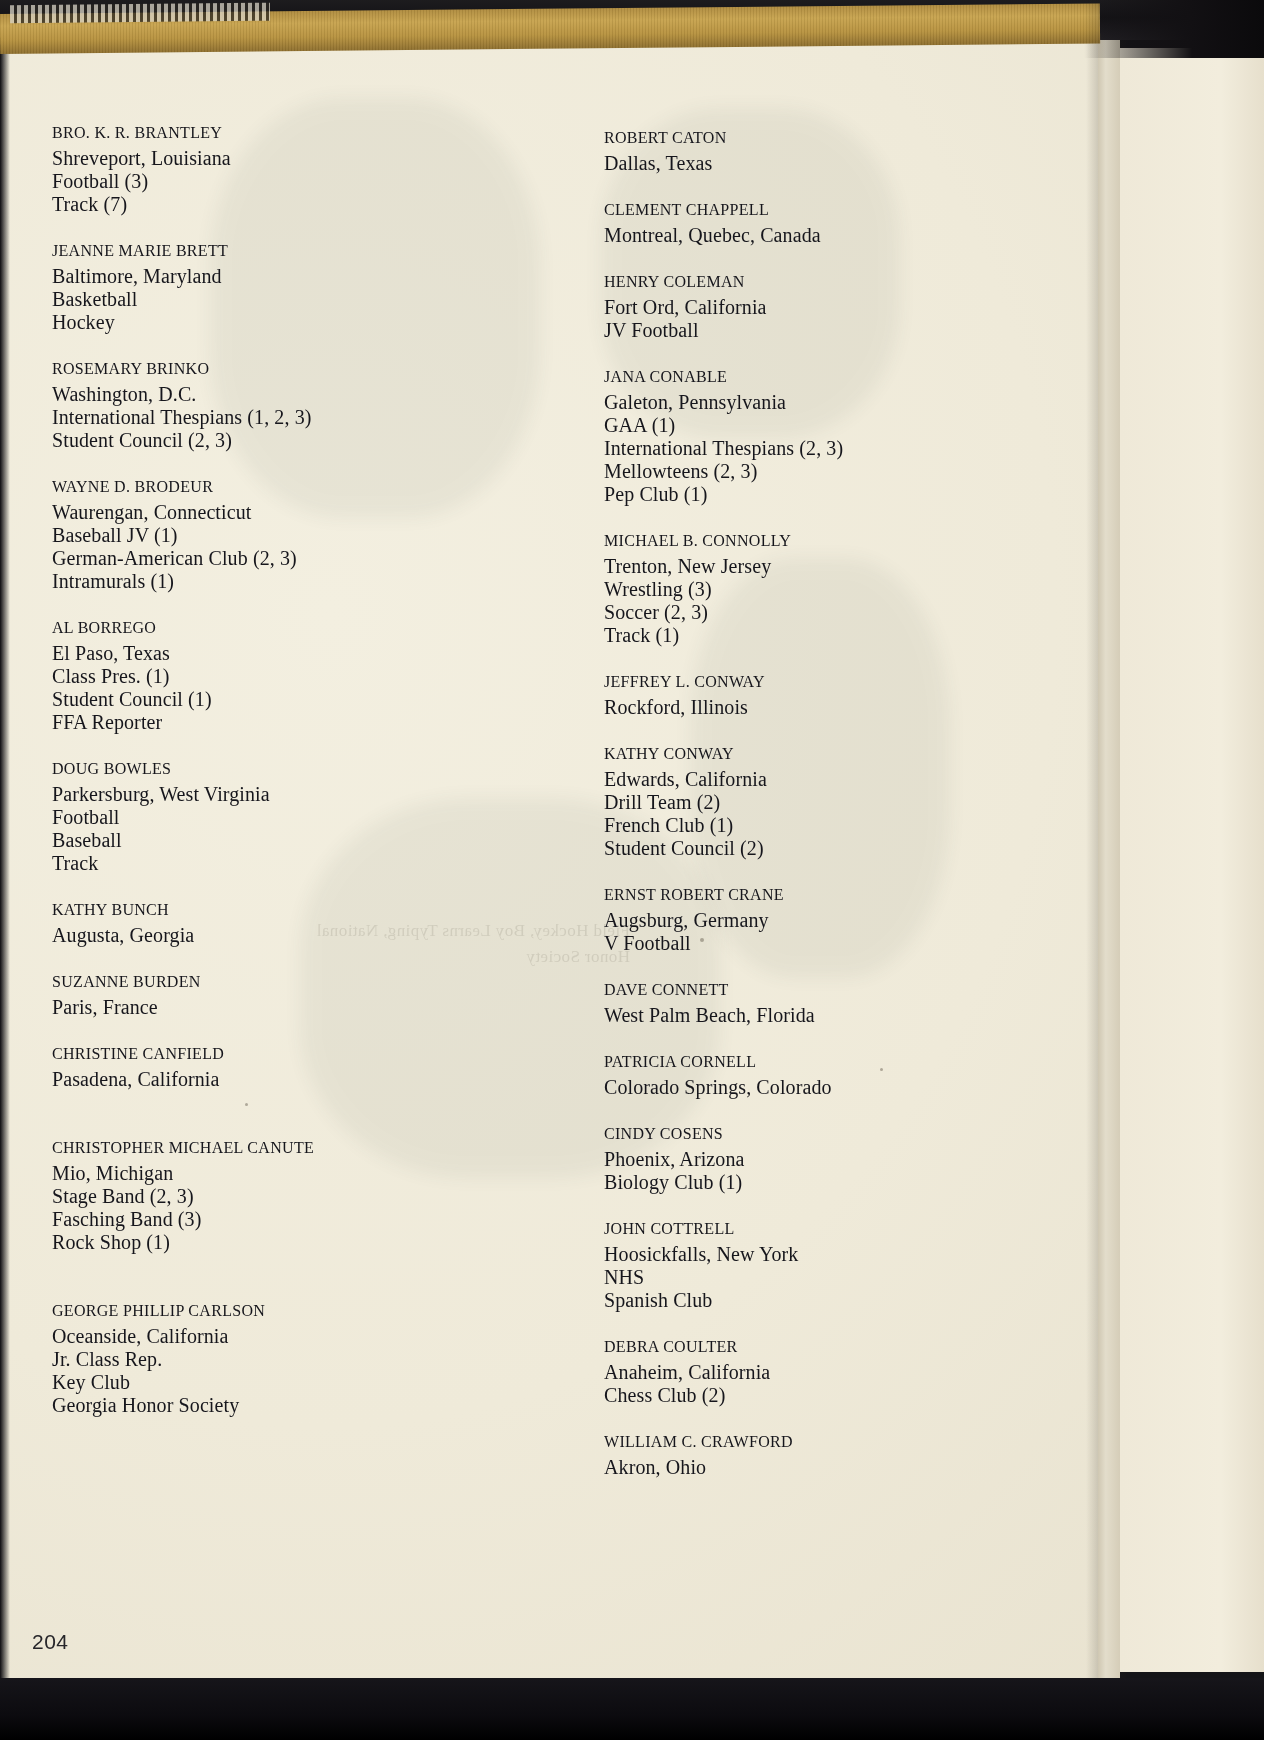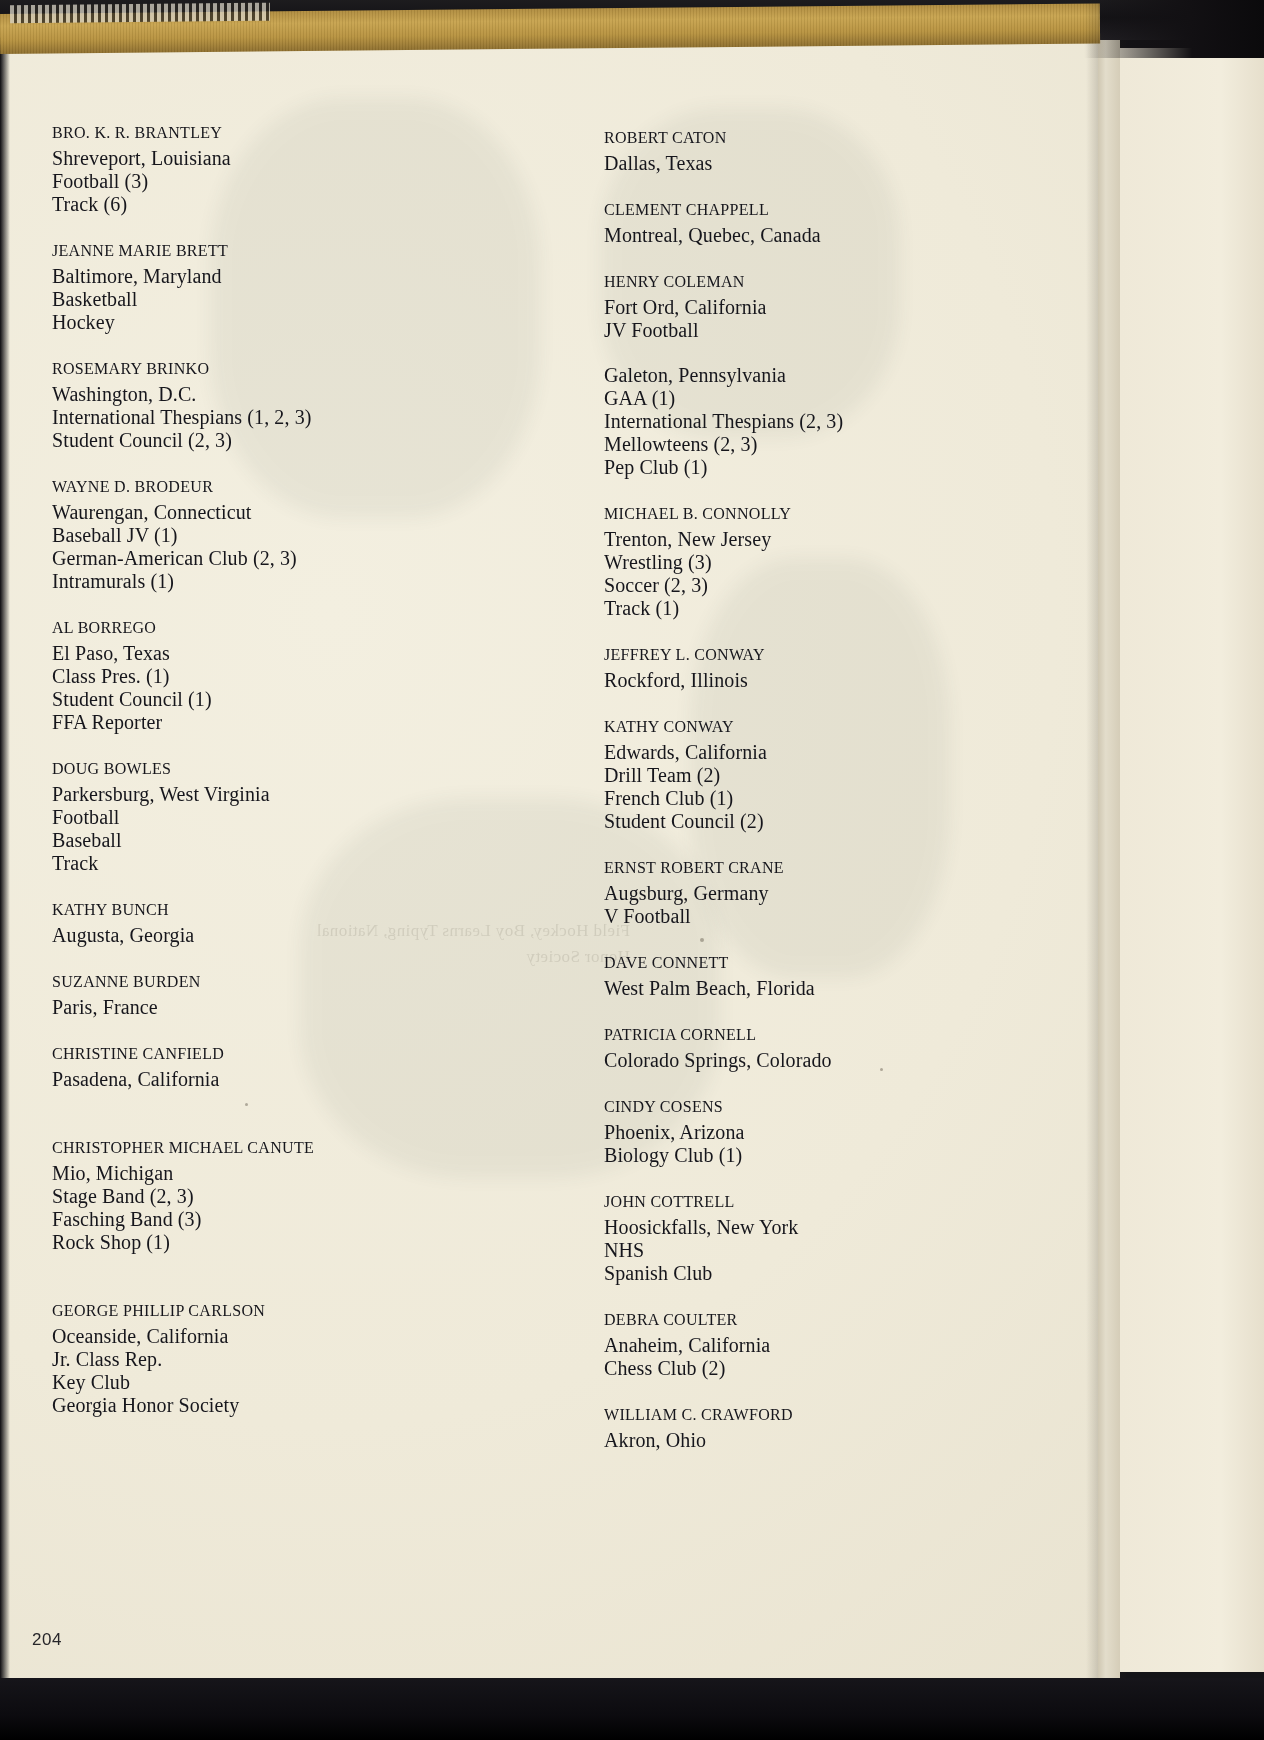--- a/index.html
+++ b/index.html
@@ -178,21 +178,21 @@
     white-space: nowrap;
   }
 
   
   .gap-lg { margin-bottom: 44px; }
 
   .page-number {
     position: absolute;
     left: 32px; top: 1630px;
     font-family: "Liberation Sans", "DejaVu Sans", sans-serif;
-    font-size: 17px;
+    font-size: 21px;
     color: #27262a;
     letter-spacing: 0.5px;
     text-align: center;
   }
 
   
   .speck { position: absolute; background: #6d6657; border-radius: 50%; opacity: 0.5; }
 </style>
 </head>
 <body>
@@ -225,21 +225,21 @@
   <div class="binding-shadow-r"></div>
 
   <div class="bottom-strip"></div>
   <div class="bottom-dark"></div>
 
   <div class="col col-left">
       <div class="entry">
         <div class="entry-name">BRO. K. R. BRANTLEY</div>
         <div class="entry-line">Shreveport, Louisiana</div>
         <div class="entry-line">Football (3)</div>
-        <div class="entry-line">Track (6)</div>
+        <div class="entry-line">Track (7)</div>
       </div>
       <div class="entry">
         <div class="entry-name">JEANNE MARIE BRETT</div>
         <div class="entry-line">Baltimore, Maryland</div>
         <div class="entry-line">Basketball</div>
         <div class="entry-line">Hockey</div>
       </div>
       <div class="entry">
         <div class="entry-name">ROSEMARY BRINKO</div>
         <div class="entry-line">Washington, D.C.</div>
@@ -303,20 +303,21 @@
       <div class="entry">
         <div class="entry-name">CLEMENT CHAPPELL</div>
         <div class="entry-line">Montreal, Quebec, Canada</div>
       </div>
       <div class="entry">
         <div class="entry-name">HENRY COLEMAN</div>
         <div class="entry-line">Fort Ord, California</div>
         <div class="entry-line">JV Football</div>
       </div>
       <div class="entry">
+        <div class="entry-name">JANA CONABLE</div>
         <div class="entry-line">Galeton, Pennsylvania</div>
         <div class="entry-line">GAA (1)</div>
         <div class="entry-line">International Thespians (2, 3)</div>
         <div class="entry-line">Mellowteens (2, 3)</div>
         <div class="entry-line">Pep Club (1)</div>
       </div>
       <div class="entry">
         <div class="entry-name">MICHAEL B. CONNOLLY</div>
         <div class="entry-line">Trenton, New Jersey</div>
         <div class="entry-line">Wrestling (3)</div>

